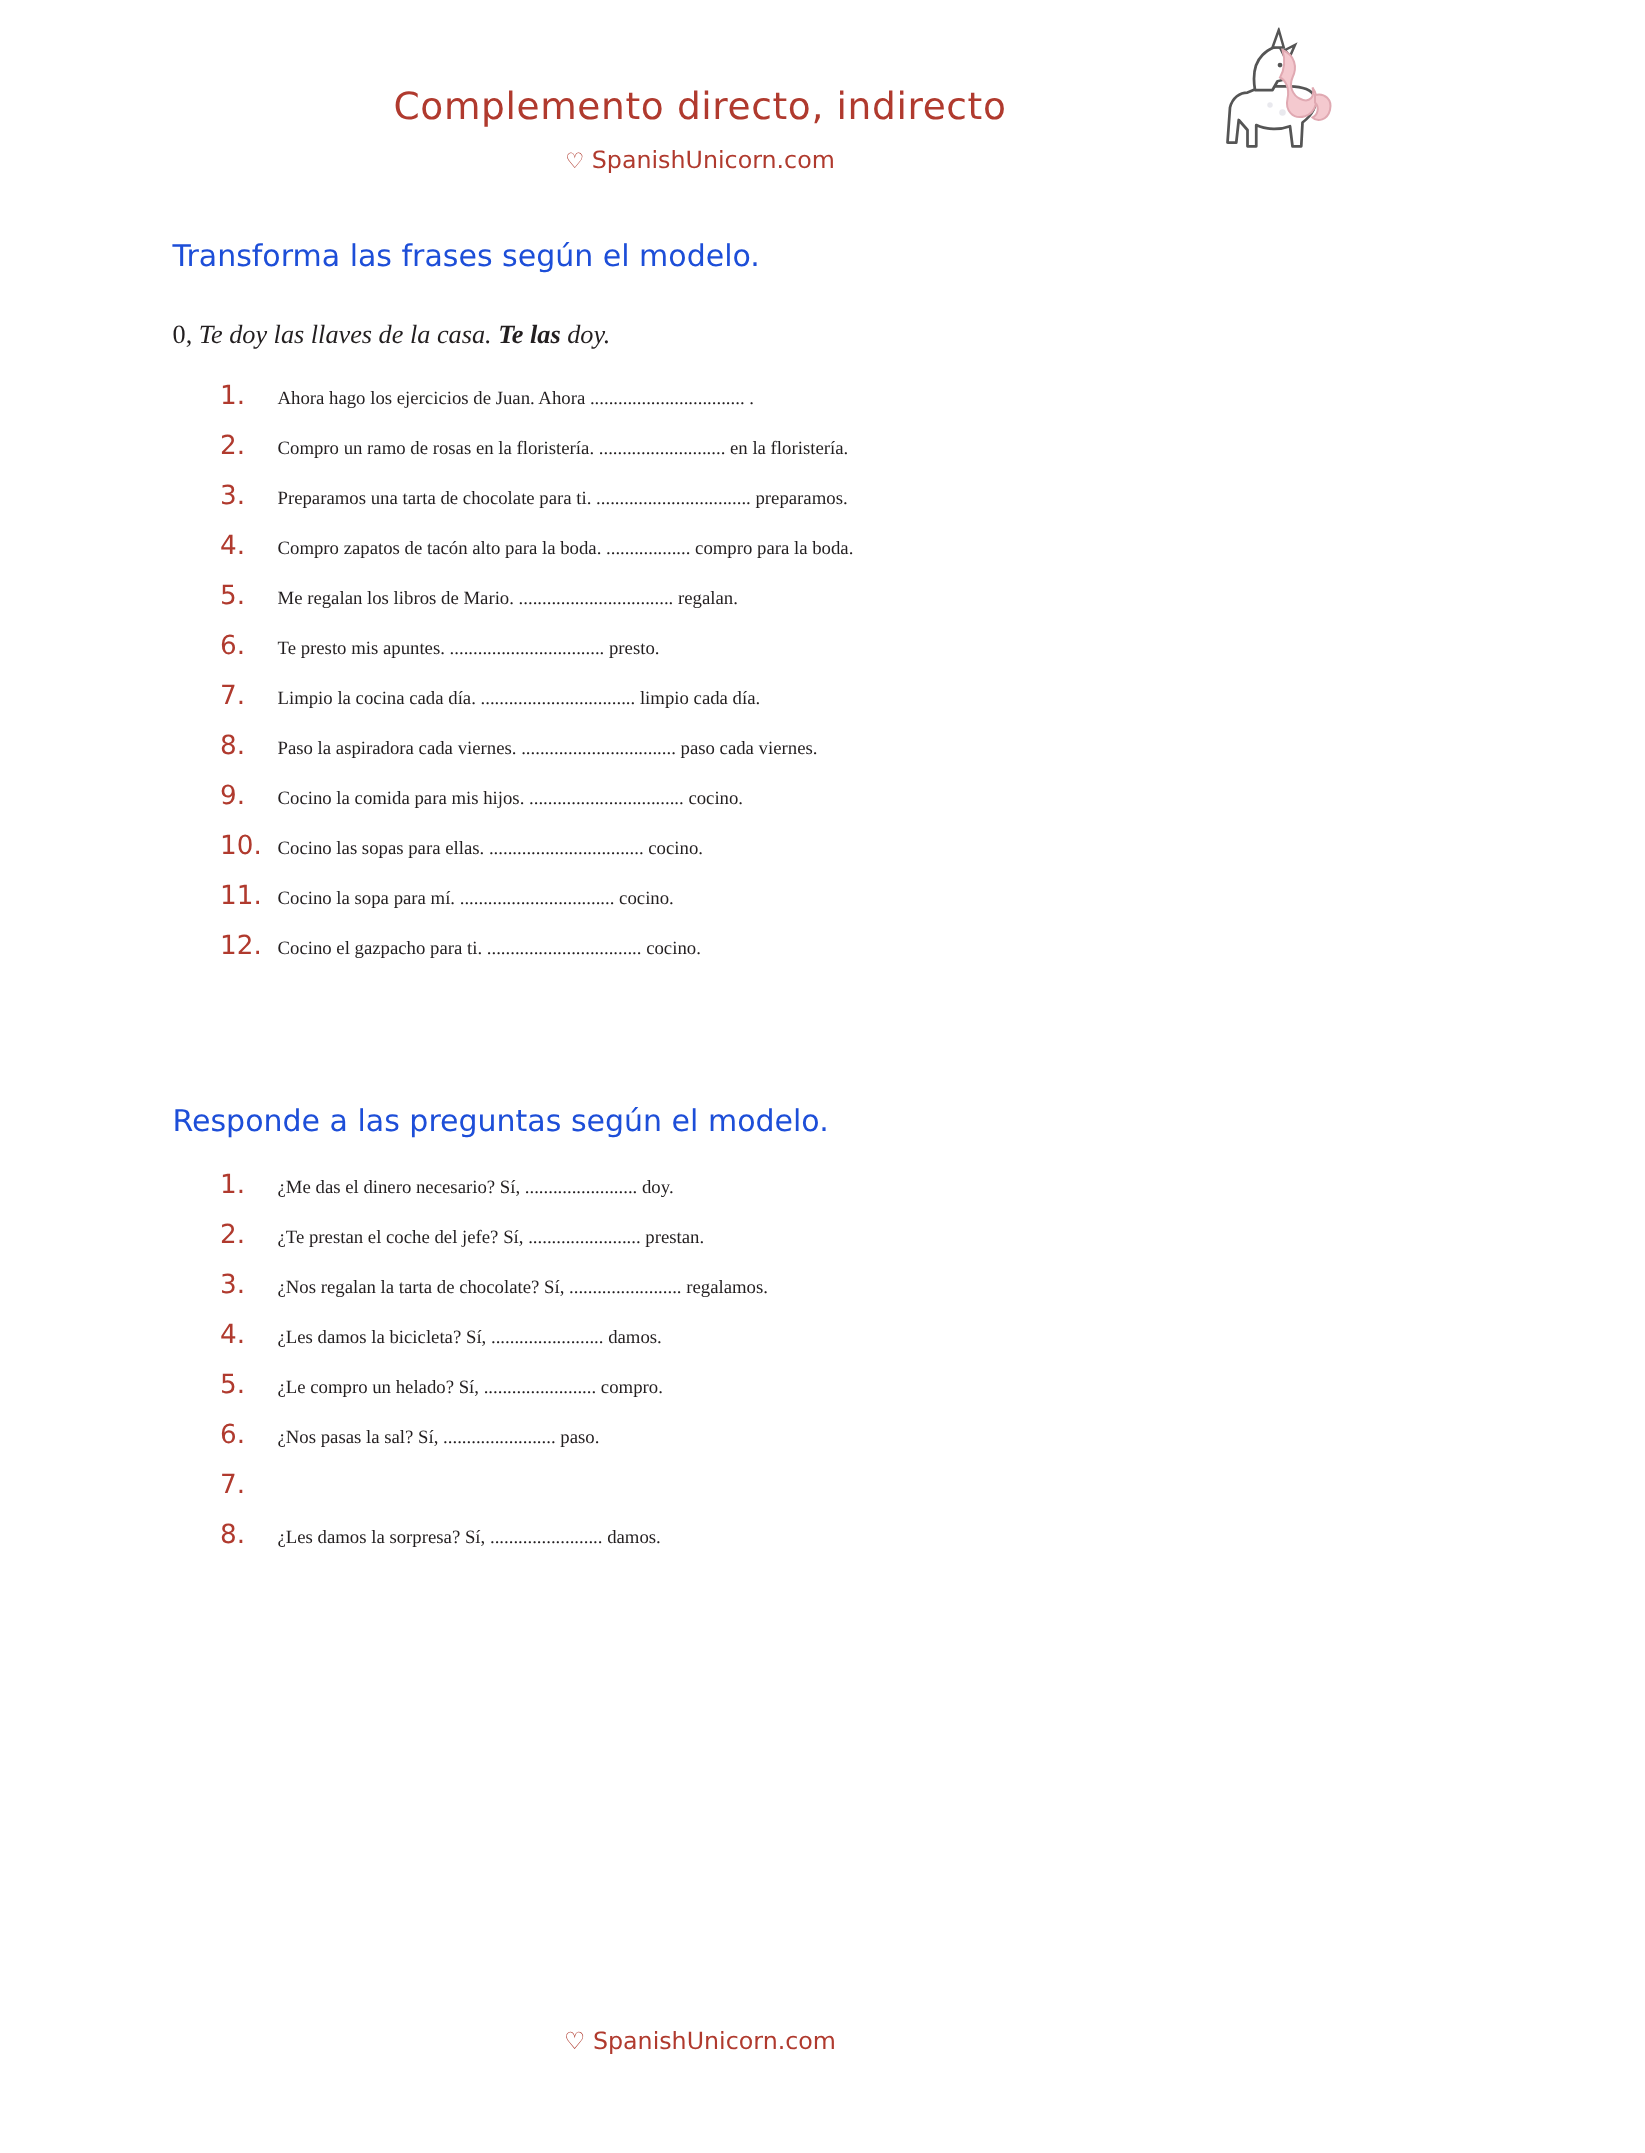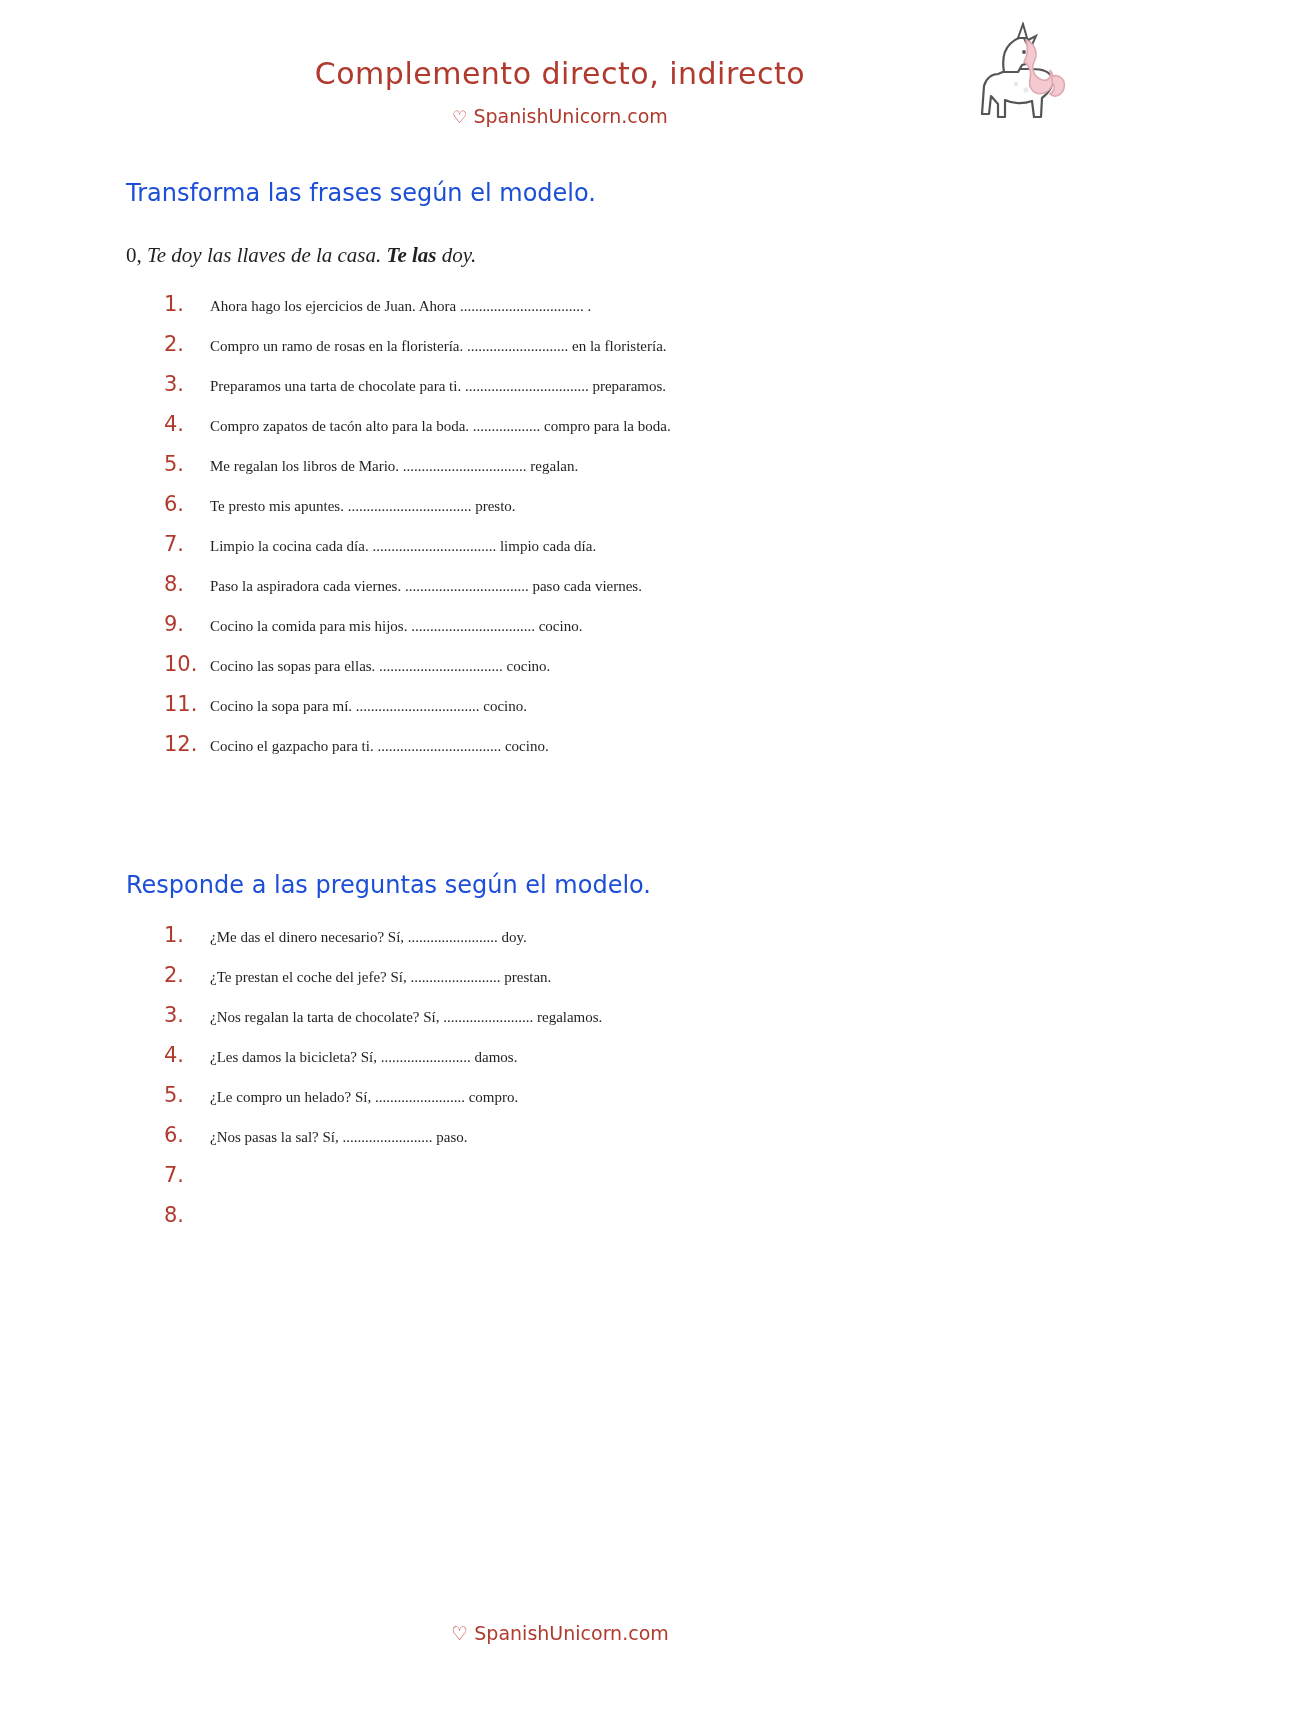--- a/index.html
+++ b/index.html
@@ -13,21 +13,21 @@
     position: relative;
     font-family: "Liberation Serif", serif;
     color: #231f20;
     overflow: hidden;
   }
   .page {
     position: relative;
     width: 1120px;
     height: 1722px;
     box-sizing: border-box;
-    padding: 0;
+    padding: 12px;
   }
 
   
   .header {
     padding-top: 56px;
     text-align: center;
   }
   .doc-title {
     font-family: "DejaVu Sans", sans-serif;
     font-size: 30px;
@@ -247,20 +247,21 @@
       </li>
       <li>
         <span class="num">6.</span>
         <span class="txt">¿Nos pasas la sal? Sí, ........................ paso.</span>
       </li>
       <li>
         <span class="num">7.</span>
       </li>
       <li>
         <span class="num">8.</span>
+        <span class="txt">¿Les damos la sorpresa? Sí, ........................ damos.</span>
       </li>
     </ol>
   </div>
 
   <div class="footer">
     <span>♡</span>
     <span>SpanishUnicorn.com</span>
   </div>
 
 </div>

